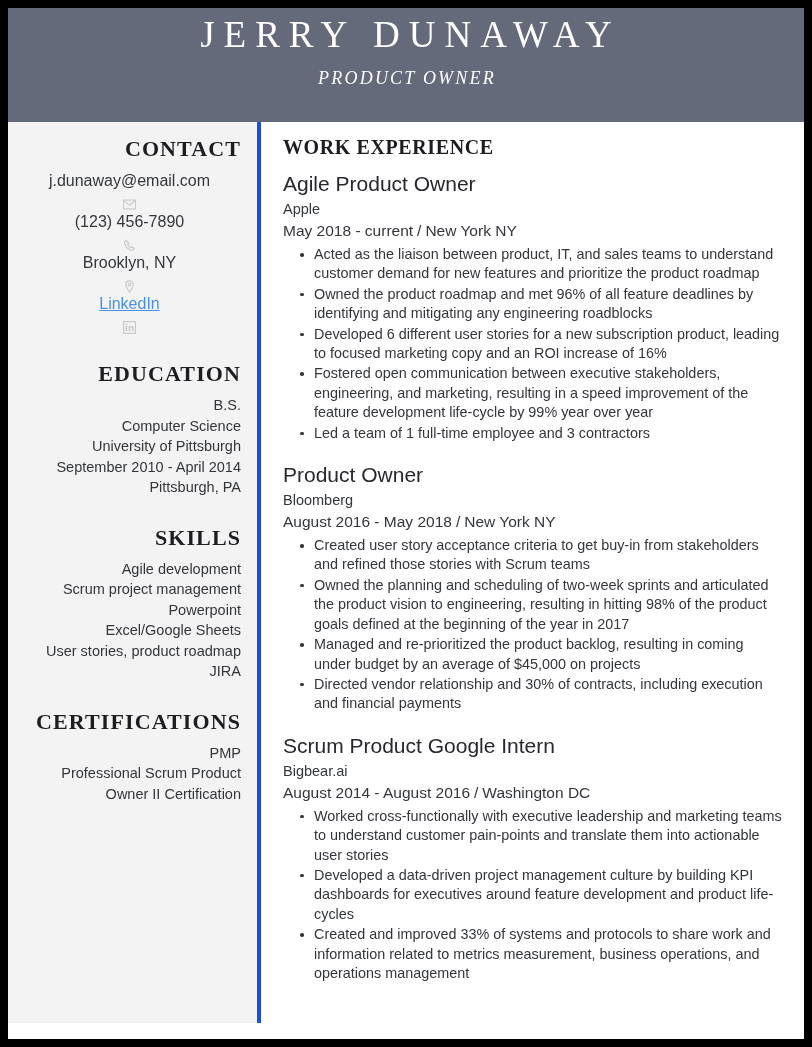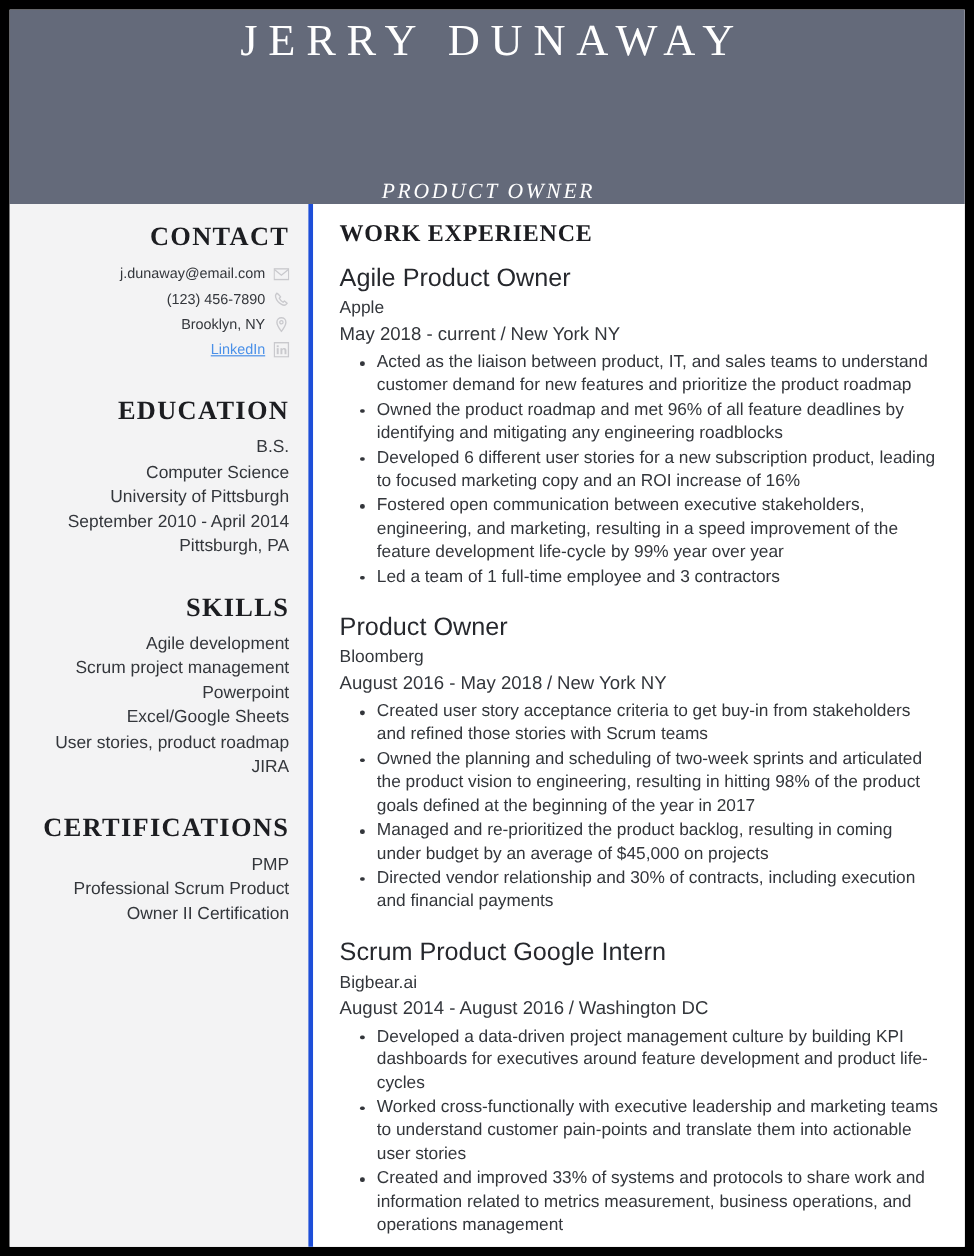--- a/index.html
+++ b/index.html
@@ -19,27 +19,27 @@
     left: 8px;
     top: 8px;
     width: 796px;
     height: 1031px;
     background: #ffffff;
     overflow: hidden;
   }
 
   
   #header {
-    height: 162px;
+    height: 114px;
     background: #646a7a;
     color: #ffffff;
     display: flex;
     flex-direction: column;
     align-items: center;
-    justify-content: space-between;
+    justify-content: flex-start;
     box-sizing: border-box;
     padding-top: 8px;
   }
   #header .name {
     font-family: "Liberation Serif", serif;
     font-size: 37px;
     letter-spacing: 9px;
     line-height: 1.05;
     font-weight: 400;
     text-indent: 9px;
@@ -98,23 +98,24 @@
     color: #1c1d21;
     margin: 0 0 11px 0;
   }
 
   
   .contact-line {
     display: flex;
     justify-content: flex-end;
     align-items: center;
     gap: 7px;
-    font-size: 12px;
+    font-size: 16px;
     line-height: 21px;
     color: #33363b;
+    flex-direction: column;
   }
   .contact-line .txt { white-space: nowrap; }
   .contact-line a {
     color: #4a90e8;
     text-decoration: underline;
   }
   .ci { width: 13px; height: 13px; flex: 0 0 13px; display: block; }
   .ci svg { display: block; width: 13px; height: 13px; }
 
   
@@ -290,21 +291,21 @@
         </ul>
       </div>
 
       <div class="job">
         <div class="job-title">Scrum Product Google Intern</div>
         <div class="job-company">Bigbear.ai</div>
         <div class="job-meta">
           <span>August 2014 - August 2016</span><span class="sep">/</span><span>Washington DC</span>
         </div>
         <ul class="bullets">
+          <li>Worked cross-functionally with executive leadership and marketing teams to understand customer pain-points and translate them into actionable user stories</li>
           <li>Developed a data-driven project management culture by building KPI dashboards for executives around feature development and product life-cycles</li>
-          <li>Worked cross-functionally with executive leadership and marketing teams to understand customer pain-points and translate them into actionable user stories</li>
           <li>Created and improved 33% of systems and protocols to share work and information related to metrics measurement, business operations, and operations management</li>
         </ul>
       </div>
 
     </div>
   </div>
 </div>
 
 </body></html>

